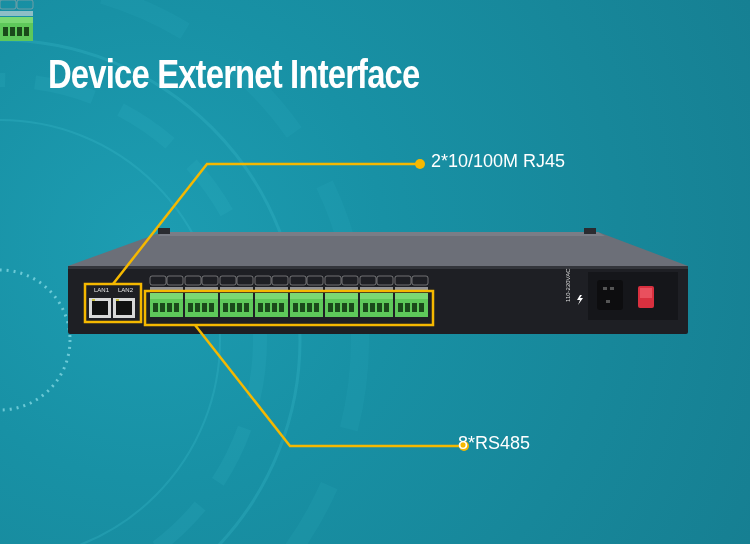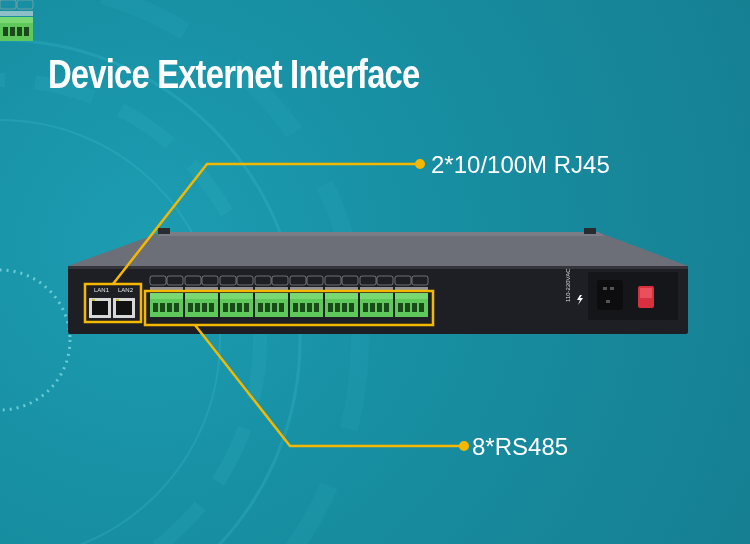--- a/index.html
+++ b/index.html
@@ -4,21 +4,21 @@
 <style>
   html,body{margin:0;padding:0;}
   body{width:750px;height:544px;overflow:hidden;position:relative;
     background:#1a8a9c;font-family:"Liberation Sans",sans-serif;}
   .bg{position:absolute;inset:0;
     background:radial-gradient(circle at 20% 45%,#1d9db2 0%,#1891a5 35%,#17879a 70%,#167f92 100%);}
   .deco{position:absolute;left:0;top:0;width:750px;height:544px;}
   .title{position:absolute;left:48px;top:52px;color:#fff;font-weight:bold;
     font-size:40px;letter-spacing:-1px;transform:scaleX(0.82);transform-origin:left center;
     font-family:"Liberation Sans",sans-serif;white-space:nowrap;}
-  .label{position:absolute;color:#fff;font-size:24px;white-space:nowrap;}
+  .label{position:absolute;color:#fff;font-size:18px;white-space:nowrap;}
   .device{position:absolute;left:0;top:0;width:750px;height:544px;}
 </style>
 </head>
 <body>
 
 <div class="bg"></div>
 
 <svg class="deco" viewBox="0 0 750 544">
   <g fill="none" stroke="#3fc0d0" opacity="0.25">
     <circle cx="0" cy="340" r="220" stroke-width="2"></circle>
@@ -89,13 +89,13 @@
   <rect x="85" y="284" width="56" height="38" fill="none" stroke="#f5b800" stroke-width="2.5"></rect>
   <rect x="145" y="291" width="288" height="34" fill="none" stroke="#f5b800" stroke-width="2.5"></rect>
 
   <polyline points="113,284 207,164 418,164" fill="none" stroke="#f5b800" stroke-width="2.5"></polyline>
   <circle cx="420" cy="164" r="5" fill="#f5b800"></circle>
   <polyline points="195,325 290,446 462,446" fill="none" stroke="#f5b800" stroke-width="2.5"></polyline>
   <circle cx="464" cy="446" r="5" fill="#f5b800"></circle>
 </svg>
 
 <div class="label" style="left:431px;top:151px;">2*10/100M RJ45</div>
-<div class="label" style="left:472px;top:433px;">8*RS485</div>
+<div class="label" style="left:458px;top:433px;">8*RS485</div>
 
 </body></html>

